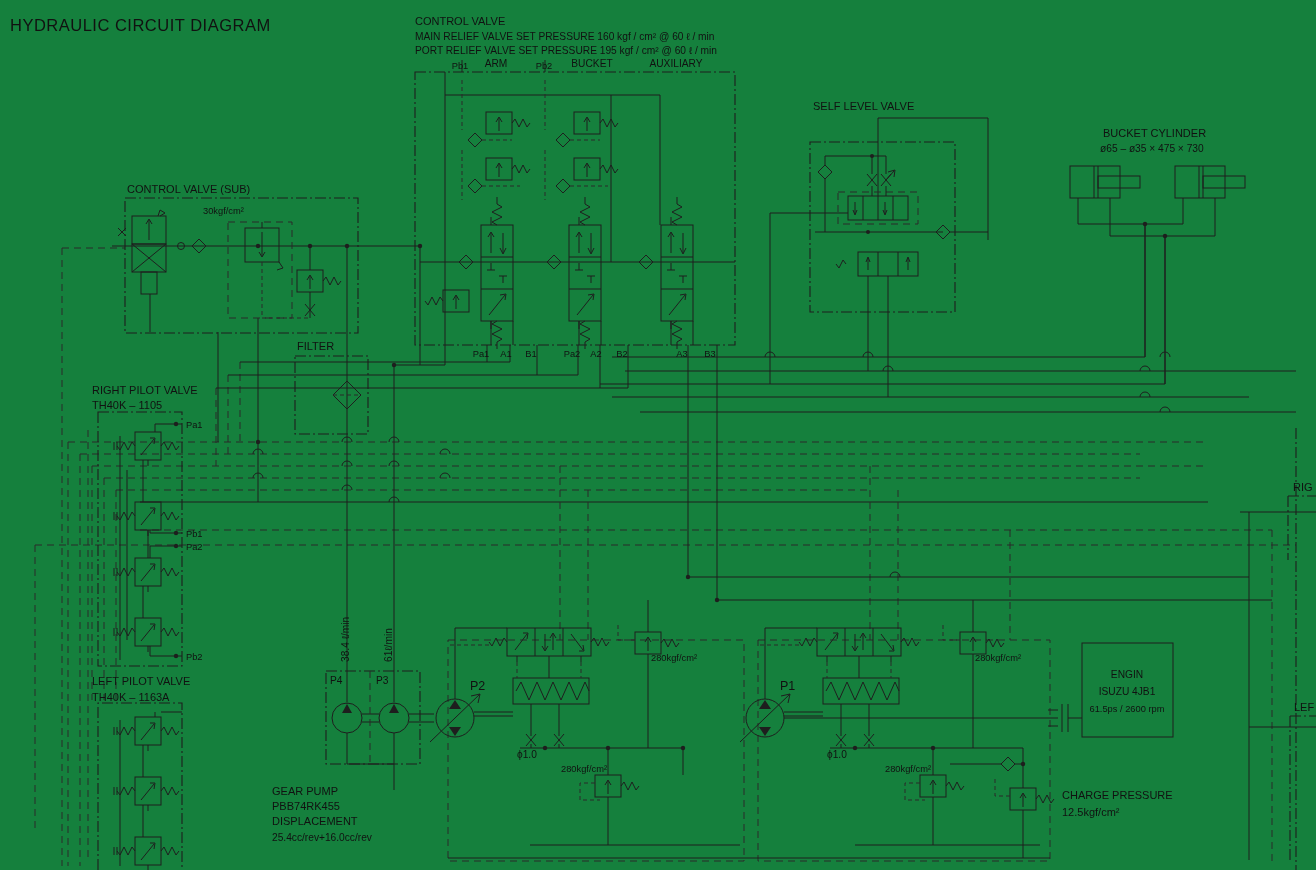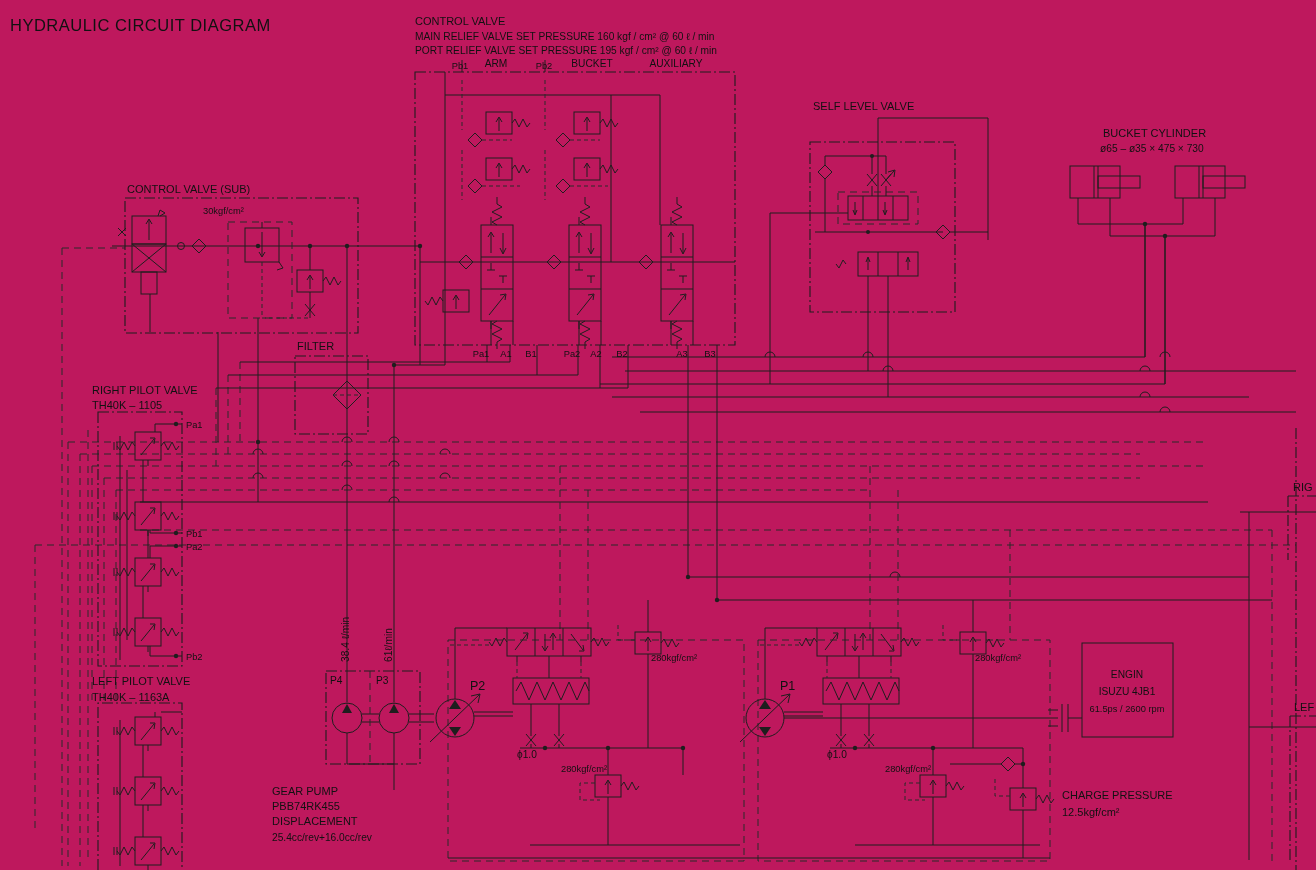--- a/index.html
+++ b/index.html
@@ -1,16 +1,16 @@
 <!DOCTYPE html>
 <html><head>
 <meta charset="utf-8">
 <style>
   html,body{margin:0;padding:0;background:#e8e8e8;}
-  #stage{position:relative;width:1316px;height:870px;background:#be185d;overflow:hidden;
+  #stage{position:relative;width:1316px;height:870px;background:#15803d;overflow:hidden;
          font-family:"Liberation Sans",sans-serif;}
   svg{position:absolute;left:0;top:0;}
   .ln{stroke:#1e1e1e;stroke-width:1;fill:none;}
   .dash{stroke:#2a2a2a;stroke-width:1;fill:none;stroke-dasharray:7 5;}
   .dashf{stroke:#2a2a2a;stroke-width:1;fill:none;stroke-dasharray:4 3;}
   .dd{stroke:#1e1e1e;stroke-width:1.1;fill:none;stroke-dasharray:11 3 2 3;}
   .fill{fill:#1e1e1e;stroke:none;}
   .t{font-family:"Liberation Sans",sans-serif;fill:#111;}
   .t16{font-size:16.5px;letter-spacing:.5px;}
   .t11{font-size:11px;}

